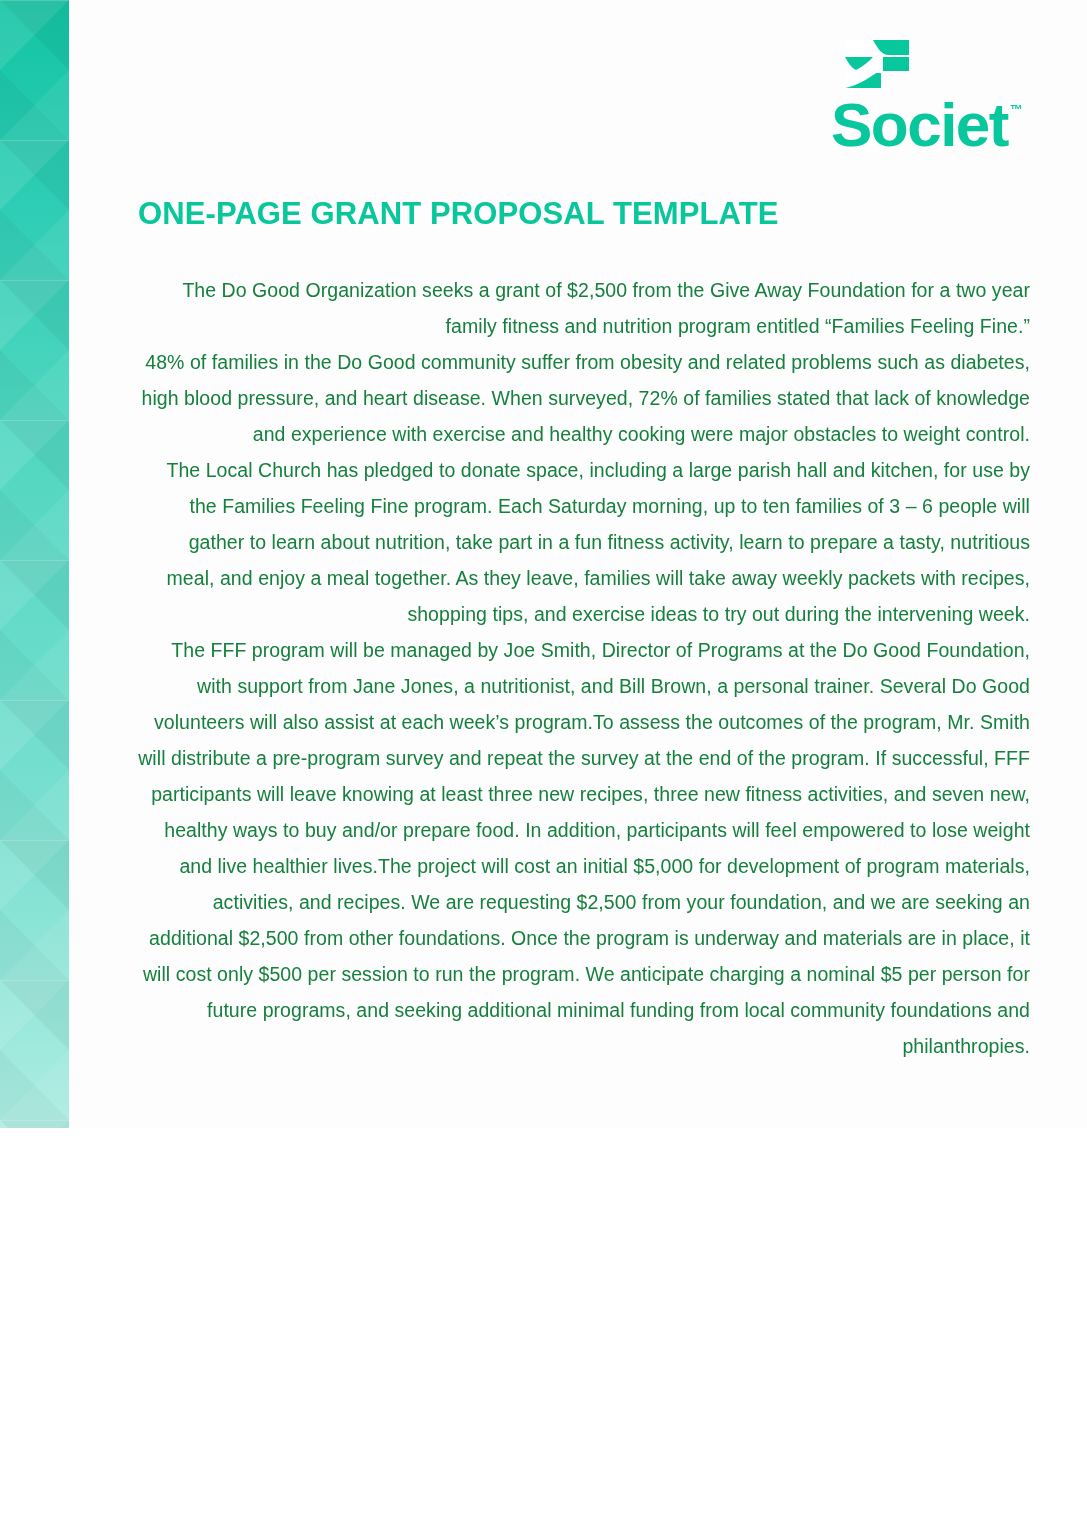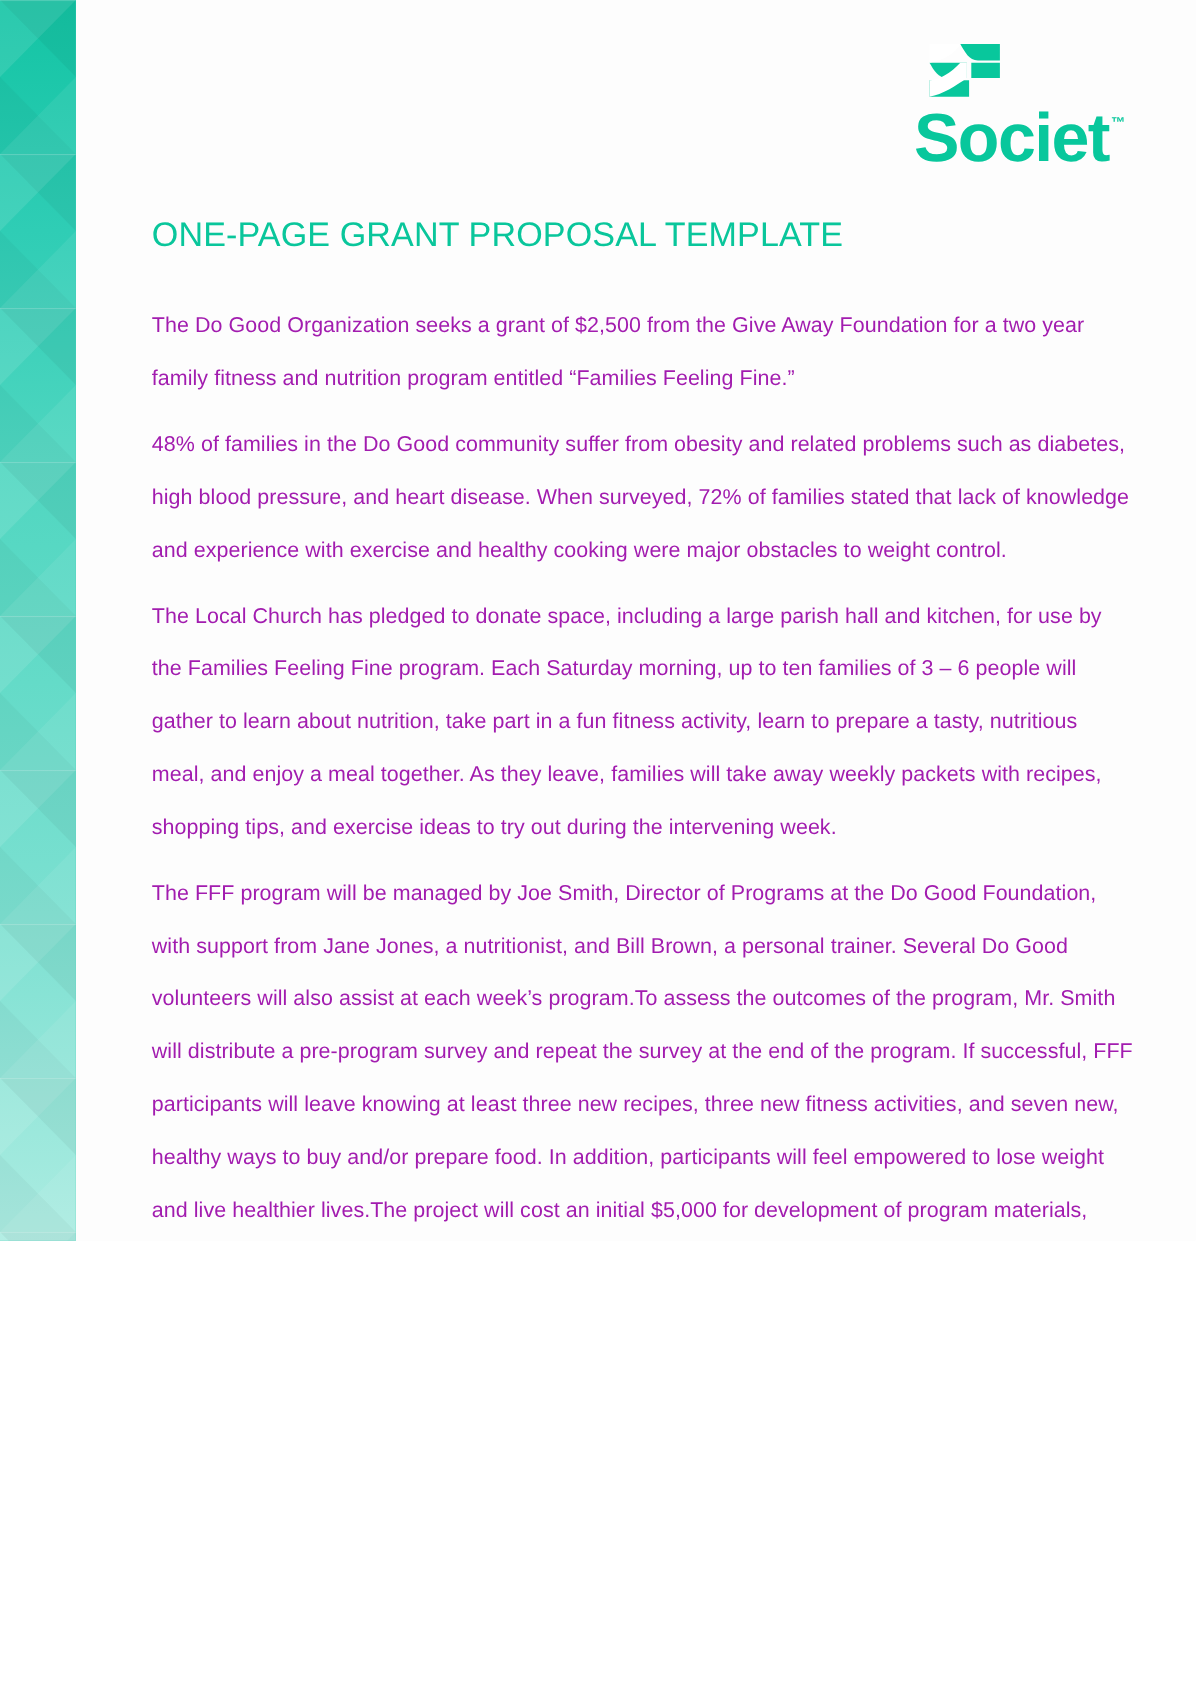--- a/index.html
+++ b/index.html
@@ -132,37 +132,38 @@
 
   
   .content {
     position: absolute;
     left: 138px;
     top: 196px;
     width: 892px;
   }
   .doc-title {
     font-family: "Liberation Sans", sans-serif;
-    font-weight: normal;
+    font-weight: bold;
     font-size: 31px;
     letter-spacing: 0.1px;
     color: #09c69b;
     margin: 0 0 40px 0;
     line-height: 1.15;
   }
   .para {
     font-family: "Liberation Sans", sans-serif;
     font-size: 19.5px;
-    line-height: 48px;
-    color: #a21caf;
+    line-height: 36px;
+    color: #15803d;
     margin: 0;
     letter-spacing: 0.05px;
+    text-align: right;
   }
   .para + .para {
-    margin-top: 12px;
+    margin-top: 0;
   }
   .para-gap {
     margin-top: 36px;
   }
 </style>
 </head>
 <body>
 
 <div class="page">
 

